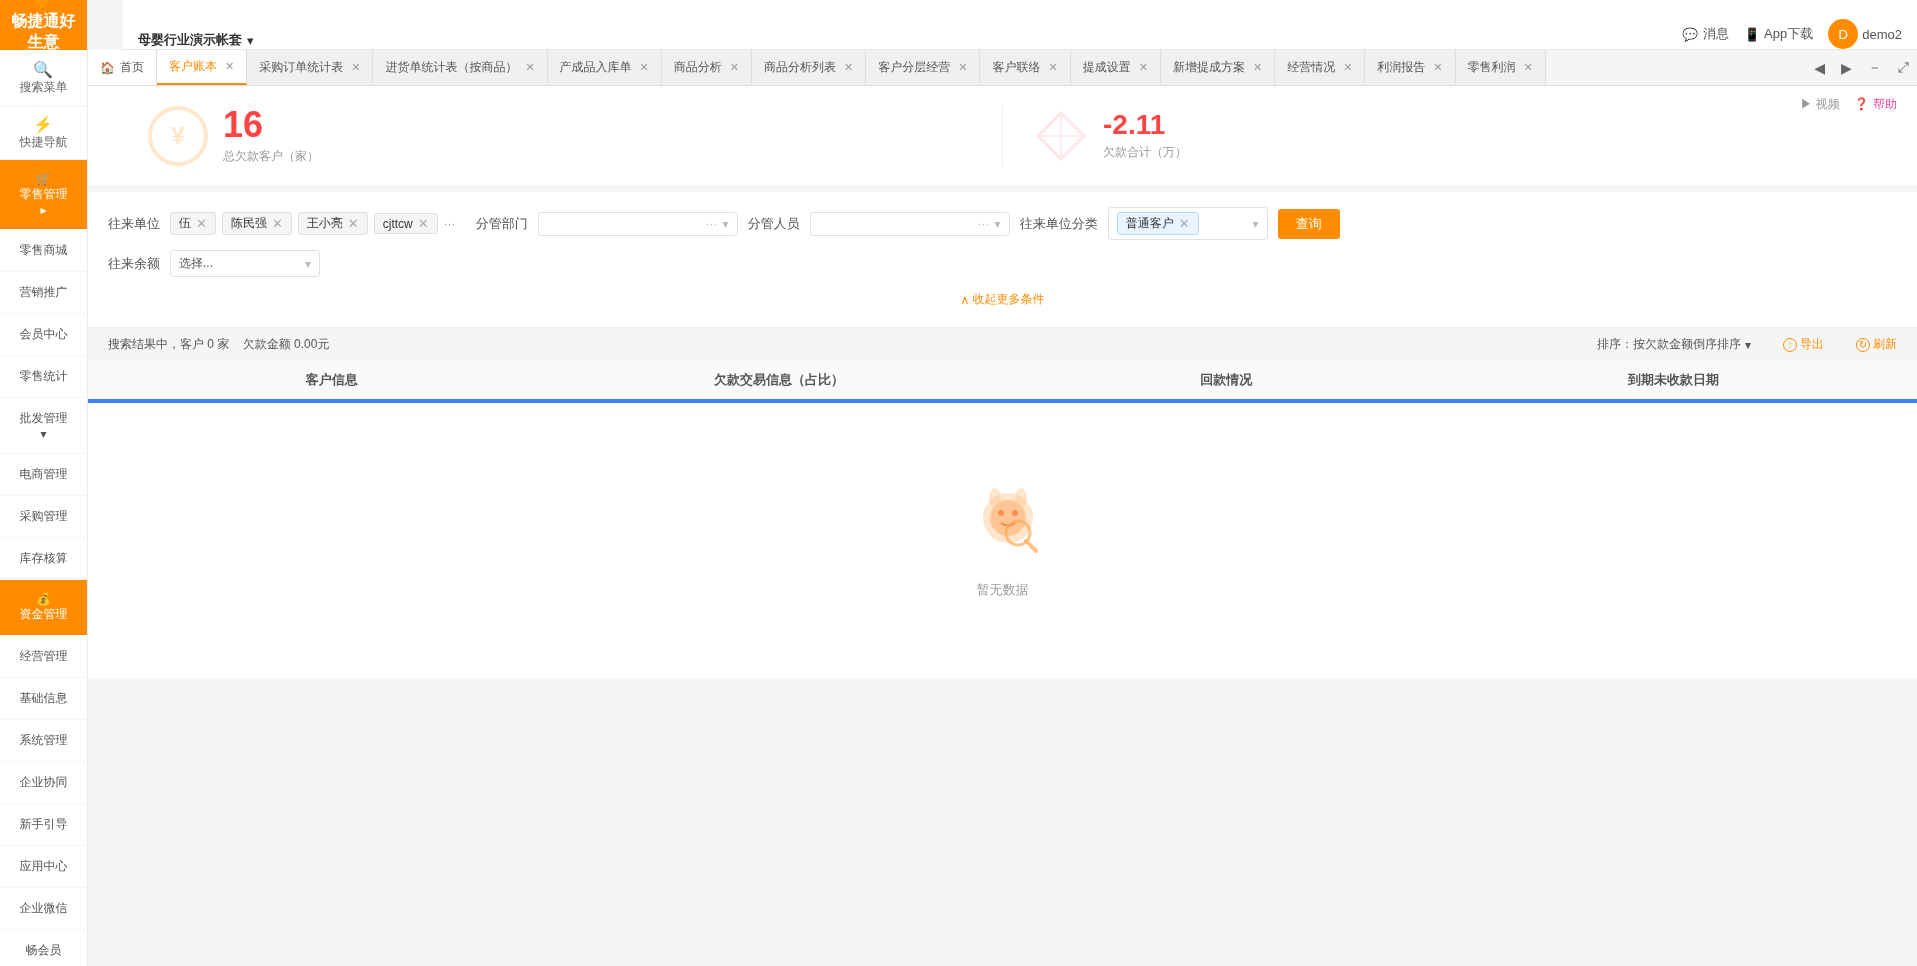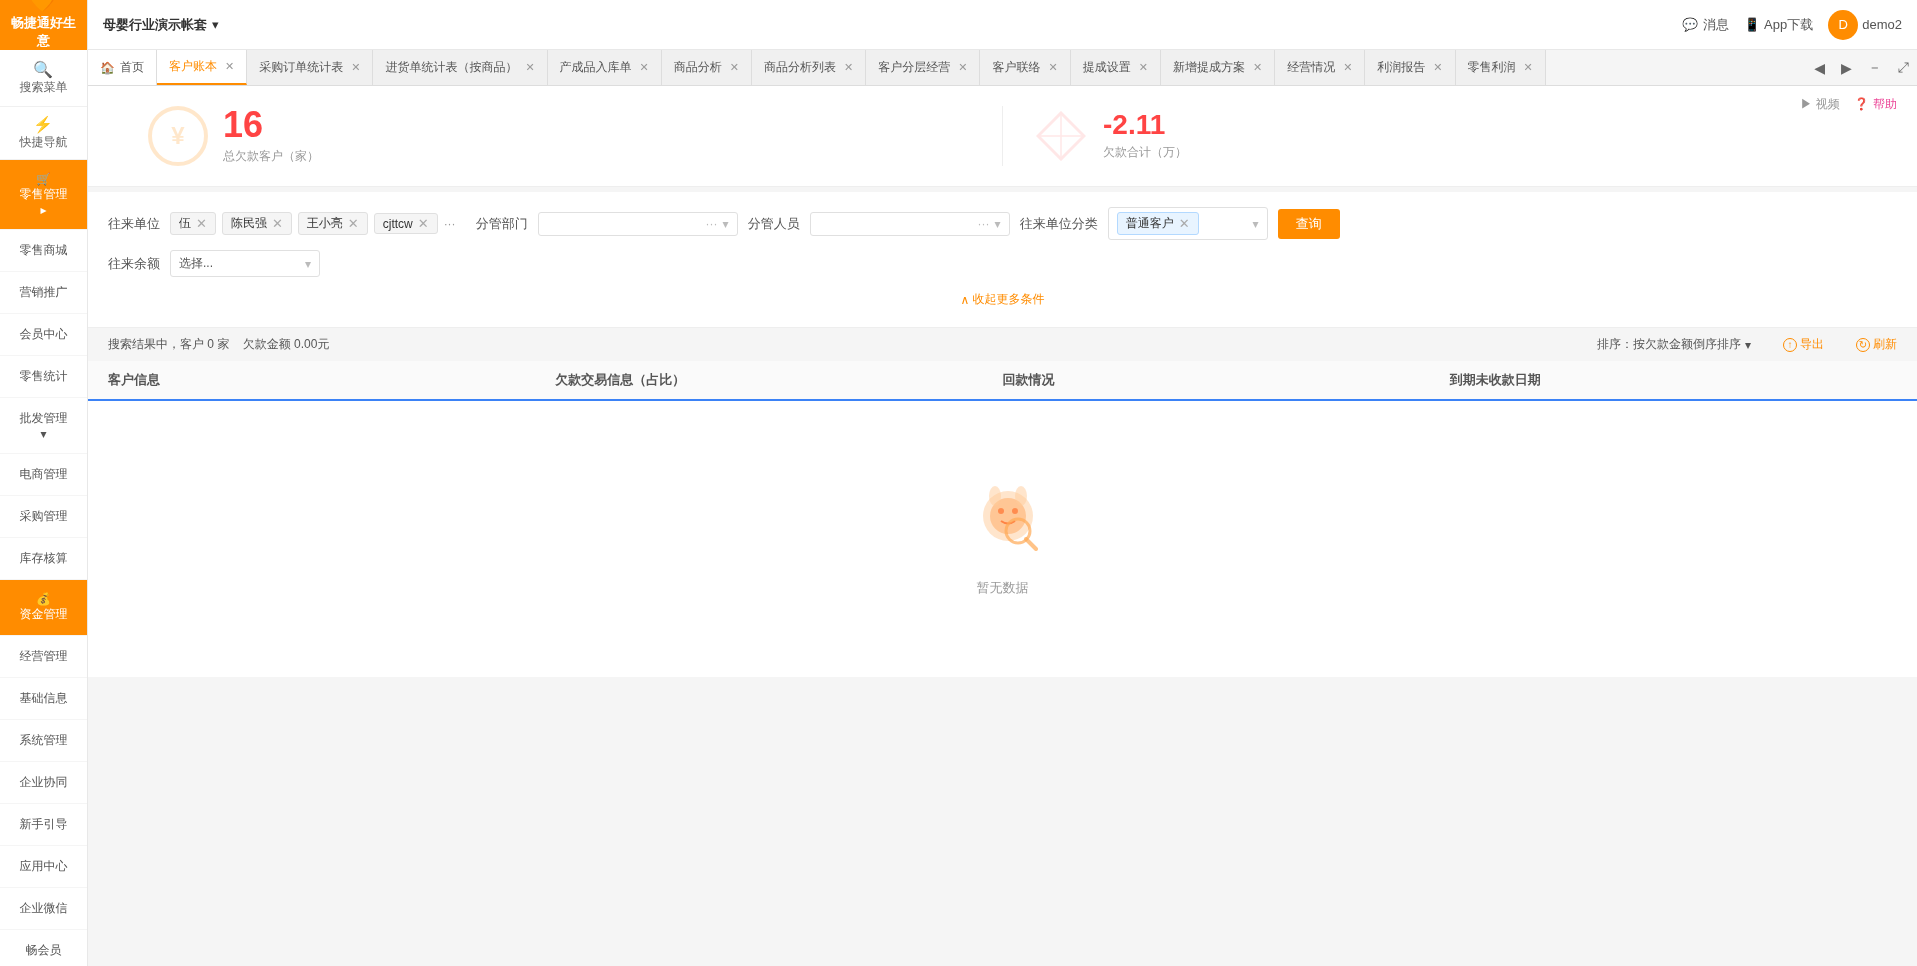--- a/index.html
+++ b/index.html
@@ -11,21 +11,21 @@
     .sidebar-logo .logo-icon { font-size: 22px; }
     .sidebar-search { padding: 10px 8px; border-bottom: 1px solid #f0f0f0; text-align: center; color: #666; font-size: 12px; cursor: pointer; }
     .sidebar-nav { padding: 8px 0; border-bottom: 1px solid #f0f0f0; text-align: center; color: #666; font-size: 12px; cursor: pointer; }
     .sidebar-item { padding: 12px 4px; text-align: center; color: #555; font-size: 12px; cursor: pointer; border-bottom: 1px solid #f5f5f5; }
     .sidebar-item.active { background: #ff8c00; color: white; }
 
     
     .main { flex: 1; display: flex; flex-direction: column; overflow: hidden; }
 
     
-    .topbar { height: 50px; background: #fff; display: flex; align-items: center; padding: 0 15px; border-bottom: 1px solid #e8e8e8; justify-content: space-between; }
+    .topbar { height: 50px; background: #fff; display: flex; align-items: flex-end; padding: 0 15px; border-bottom: 1px solid #e8e8e8; justify-content: space-between; margin-left: 35px; }
     .topbar-left { display: flex; align-items: center; gap: 10px; }
     .store-selector { display: flex; align-items: center; gap: 5px; color: #333; font-size: 13px; cursor: pointer; }
     .store-name { font-weight: bold; }
     .topbar-right { display: flex; align-items: center; gap: 15px; }
     .topbar-btn { display: flex; align-items: center; gap: 4px; color: #555; font-size: 13px; cursor: pointer; }
     .avatar { width: 30px; height: 30px; background: #ff8c00; border-radius: 50%; display: flex; align-items: center; justify-content: center; color: white; font-size: 13px; }
 
     
     .tabbar { background: #f5f5f5; border-bottom: 1px solid #ddd; display: flex; align-items: center; overflow: hidden; min-height: 36px; }
     .tab { display: flex; align-items: center; padding: 8px 12px; font-size: 12px; cursor: pointer; white-space: nowrap; border-right: 1px solid #ddd; background: #f0f0f0; color: #555; gap: 5px; }
@@ -63,21 +63,21 @@
     
     .results-bar { background: #f5f5f5; padding: 8px 20px; display: flex; align-items: center; justify-content: space-between; font-size: 12px; color: #555; }
     .results-bar .result-info { display: flex; gap: 15px; }
     .results-bar .actions { display: flex; align-items: center; gap: 32px; }
     .sort-select { display: flex; align-items: center; gap: 4px; color: #555; cursor: pointer; }
     .action-btn { display: flex; align-items: center; gap: 3px; color: #ff8c00; cursor: pointer; }
     .action-btn .icon { width: 14px; height: 14px; border-radius: 50%; border: 1px solid #ff8c00; display: flex; align-items: center; justify-content: center; font-size: 10px; }
 
     
     .table-wrapper { background: #fff; margin: 0; }
-    .table-header { display: grid; grid-template-columns: 2fr 2fr 2fr 2fr; padding: 10px 20px; border-bottom: 2px solid #3b82f6; background: #fafafa; }
+    .table-header { display: grid; grid-template-columns: 2fr 2fr 2fr 2fr; padding: 10px 20px; border-bottom: 4px solid #3b82f6; background: #fafafa; text-align: center; }
     .col-header { font-size: 13px; color: #555; font-weight: bold; }
 
     
     .empty-state { display: flex; flex-direction: column; align-items: center; justify-content: center; padding: 80px 20px; }
     .empty-text { color: #999; font-size: 13px; }
 
     
     .yuan-icon { 
       width: 60px; height: 60px;
       border: 4px solid #ff8c00; border-radius: 50%;
@@ -91,21 +91,21 @@
     
     .tab-scroll { display: flex; overflow: hidden; flex: 1; }
   </style>
 </head>
 <body>
 
 <div class="sidebar">
   <div class="sidebar-logo">
     <div>
       <div class="logo-icon">🧡</div>
-      <div style="font-size:13px;">畅捷通好生意</div>
+      <div style="font-size:16px;">畅捷通好生意</div>
       <div style="font-size:9px;opacity:0.8;">标版</div>
     </div>
   </div>
 
   <div class="sidebar-search">
     <div style="font-size:16px;">🔍</div>
     <div>搜索菜单</div>
   </div>
 
   <div class="sidebar-nav">

